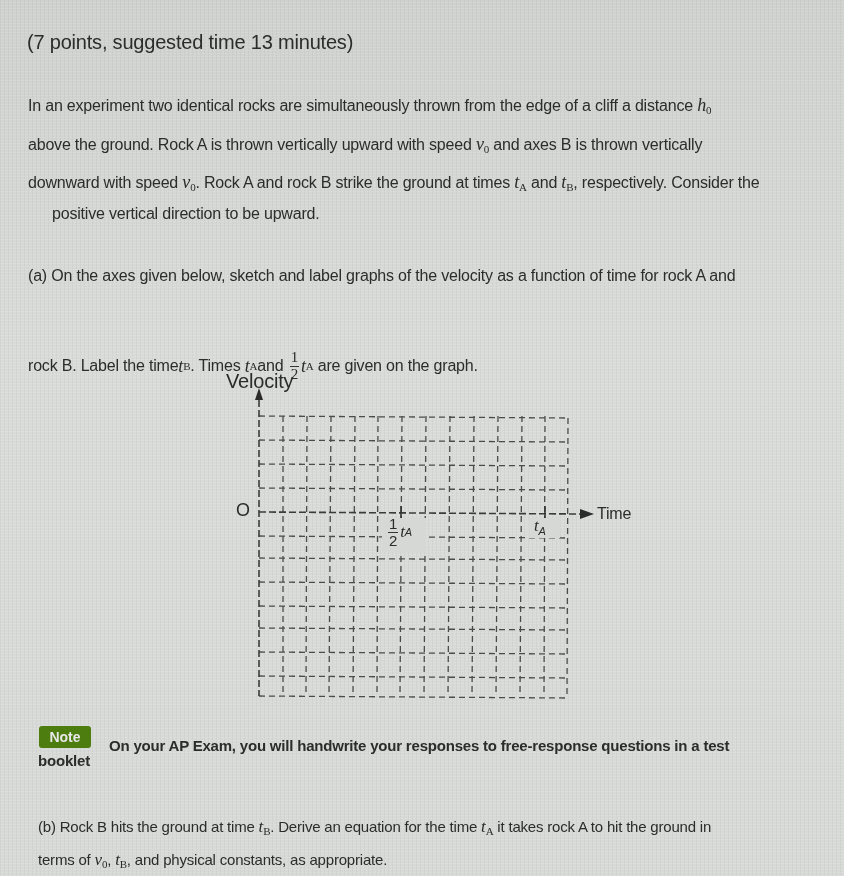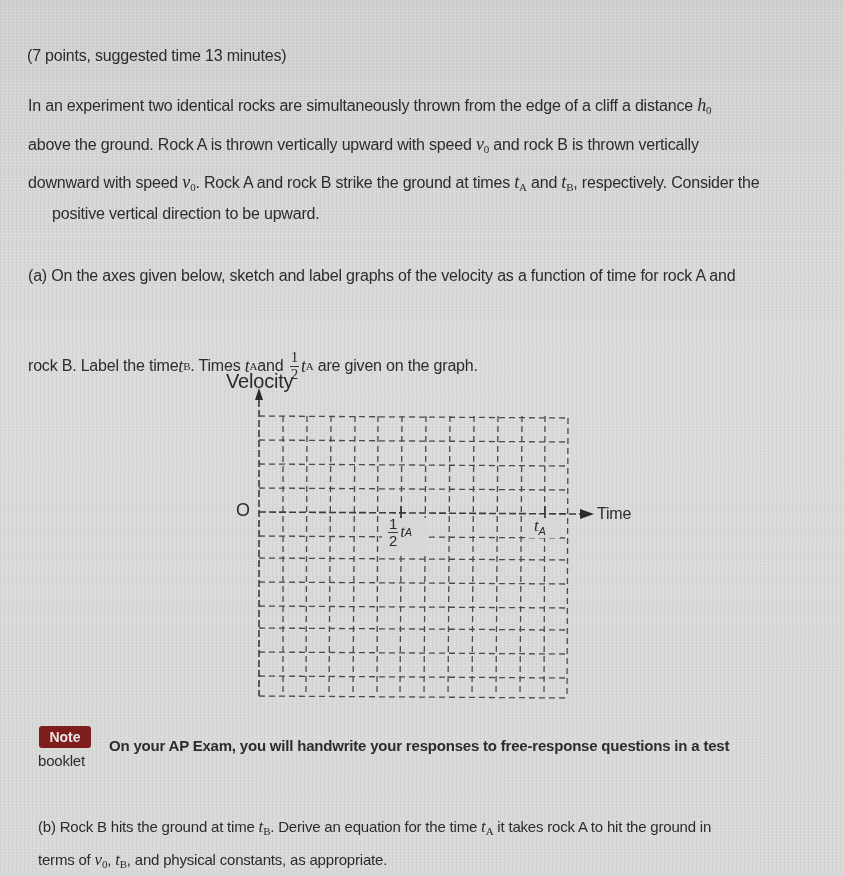--- a/index.html
+++ b/index.html
@@ -9,33 +9,33 @@
      repeating-linear-gradient(0deg,rgba(255,255,255,0.10) 0 1px,transparent 1px 3px),
      repeating-linear-gradient(90deg,rgba(0,0,0,0.03) 0 1px,transparent 1px 4px),
      linear-gradient(180deg,#cfd1ce 0%,#d9dbd8 40%,#d7d9d6 100%);}
   .t{position:absolute;white-space:nowrap;font-size:16px;letter-spacing:-0.2px;}
   .i{font-family:"Liberation Serif",serif;font-style:italic;}
   .sub{font-size:11px;vertical-align:-3px;font-style:normal;font-family:"Liberation Serif",serif;}
   .frac{display:inline-block;vertical-align:middle;text-align:center;font-family:"Liberation Serif",serif;line-height:1;font-size:15px;margin:0 2px;}
   .frac span{display:block;}
   .frac .num{border-bottom:1px solid #333;padding:0 1px 1px;}
   .grid-wrap{position:absolute;left:0;top:0;width:844px;height:876px;}
-  .note-badge{position:absolute;left:39px;top:726px;width:52px;height:22px;background:#7f1d1d;color:#e8e8e8;
+  .note-badge{position:absolute;left:39px;top:726px;width:52px;height:22px;background:#4d7c0f;color:#e8e8e8;
     border-radius:3px;font-weight:bold;font-size:14px;text-align:center;line-height:22px;}
 </style>
 </head>
 <body>
 
 <div class="bg"></div>
 
-<div class="t" style="left:27px;top:47px;font-size:16px;">(7 points, suggested time 13 minutes)</div>
+<div class="t" style="left:27px;top:31px;font-size:20px;">(7 points, suggested time 13 minutes)</div>
 
 <div class="t" style="left:28px;top:95px;"><span>In an experiment two identical rocks are simultaneously thrown from the edge of a cliff a distance </span><span class="i" style="font-size:18px;">h</span><span class="sub">0</span></div>
 
-<div class="t" style="left:28px;top:134px;"><span>above the ground. Rock A is thrown vertically upward with speed </span><span class="i" style="font-size:18px;">v</span><span class="sub">0</span><span> and rock B is thrown vertically</span></div>
+<div class="t" style="left:28px;top:134px;"><span>above the ground. Rock A is thrown vertically upward with speed </span><span class="i" style="font-size:18px;">v</span><span class="sub">0</span><span> and axes B is thrown vertically</span></div>
 
 <div class="t" style="left:28px;top:172px;"><span>downward with speed </span><span class="i" style="font-size:18px;">v</span><span class="sub">0</span><span>. Rock A and rock B strike the ground at times </span><span class="i" style="font-size:18px;">t</span><span class="sub">A</span><span> and </span><span class="i" style="font-size:18px;">t</span><span class="sub">B</span><span>, respectively. Consider the</span></div>
 
 <div class="t" style="left:28px;top:205px;margin-left:24px;">positive vertical direction to be upward.</div>
 
 <div class="t" style="left:28px;top:267px;">(a) On the axes given below, sketch and label graphs of the velocity as a function of time for rock A and</div>
 
 <div class="t" style="left:28px;top:300px;height:44px;display:flex;align-items:center;margin-top:44px;">
   <span>rock B. Label the time </span><span class="i" style="font-size:18px;">t</span><span class="sub">B</span><span>. Times </span>&nbsp;<span class="i" style="font-size:18px;">t</span><span class="sub">A</span><span> and </span>&nbsp;<span class="frac">
       <span class="num">1</span>
@@ -97,17 +97,17 @@
       <span class="num">1</span>
       <span>2</span>
     </span>
     <span class="i" style="font-size:17px;">t</span>
     <span style="font-size:11px;vertical-align:-4px;font-style:italic;">A</span>
 </div>
 <div class="t" style="left:534px;top:516px;"><span class="i" style="font-size:17px;">t</span><span style="font-size:11px;vertical-align:-4px;font-style:italic;">A</span></div>
 
 <div class="note-badge">Note</div>
 <div class="t" style="left:109px;top:737px;font-weight:bold;font-size:15px;">On your AP Exam, you will handwrite your responses to free-response questions in a test</div>
-<div class="t" style="left:38px;top:752px;font-weight:normal;font-size:15px;text-align:right;">booklet</div>
+<div class="t" style="left:38px;top:752px;font-weight:bold;font-size:15px;text-align:right;">booklet</div>
 
 <div class="t" style="left:38px;top:817px;font-size:15px;"><span>(b) Rock B hits the ground at time </span><span class="i" style="font-size:17px;">t</span><span class="sub">B</span><span>. Derive an equation for the time </span><span class="i" style="font-size:17px;">t</span><span class="sub">A</span><span> it takes rock A to hit the ground in</span></div>
 
 <div class="t" style="left:38px;top:850px;font-size:15px;"><span>terms of </span><span class="i" style="font-size:17px;">v</span><span class="sub">0</span><span>, </span><span class="i" style="font-size:17px;">t</span><span class="sub">B</span><span>, and physical constants, as appropriate.</span></div>
 
 </body></html>

